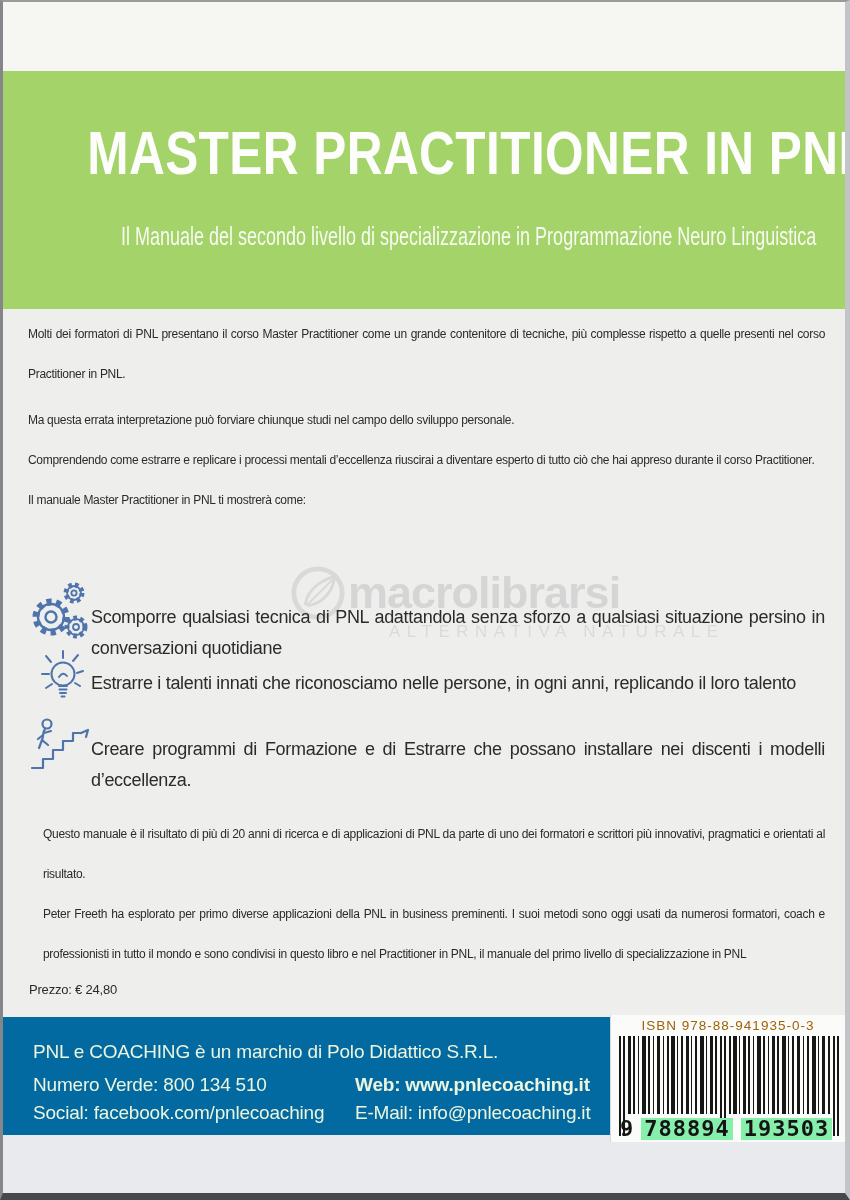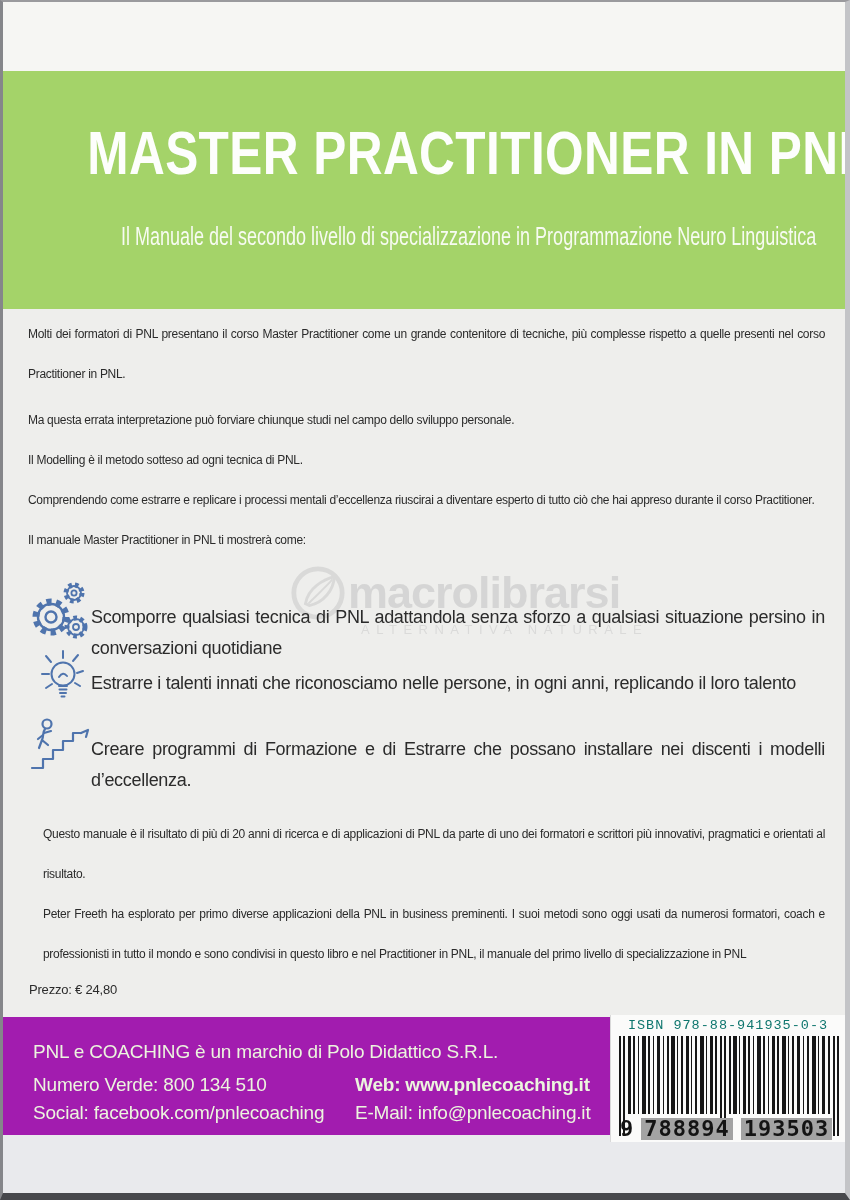--- a/index.html
+++ b/index.html
@@ -19,54 +19,54 @@
     transform:scaleX(0.80);transform-origin:center;white-space:nowrap;letter-spacing:.5px;
   }
   .subtitle{
     position:absolute;top:150px;left:0;width:100%;text-align:center;
     font-size:25px;line-height:30px;color:#f7fbf2;
     transform:scaleX(0.72);transform-origin:center;white-space:nowrap;
   }
   .watermark{position:absolute;left:286px;top:562px;width:440px;z-index:0;opacity:.6;color:#c4c4c4;}
   .wm-row{display:flex;align-items:center;}
   .wm-name{font-size:45px;font-weight:bold;letter-spacing:-1px;color:#c6c6c6;margin-left:1px;}
-  .wm-tagline{font-size:13px;letter-spacing:6.5px;color:#cecece;margin:0 0 0 72px;}
+  .wm-tagline{font-size:17px;letter-spacing:6.5px;color:#cecece;margin:0 0 0 100px;}
   .bodytext{position:absolute;left:25px;right:20px;z-index:1;}
   .bodytext p{margin:0;font-size:12px;line-height:40px;letter-spacing:-0.3px;text-align:justify;}
   .intro{top:312px;}
   .mid{top:398px;}
   .bullet{position:absolute;left:25px;right:20px;z-index:1;}
   .bullet .btxt{margin-left:63px;font-size:18px;line-height:31px;letter-spacing:-0.3px;text-align:justify;}
   .bullet .bicon{position:absolute;left:0;top:-4px;}
   .b1{top:582px;} .b2{top:648px;} .b3{top:714px;}
   .outro{top:812px;margin-left:15px;}
   .price{position:absolute;left:26px;top:980px;font-size:13px;letter-spacing:-0.2px;z-index:1;}
-  .footer{position:absolute;left:0;top:1015px;width:100%;height:118px;background:#a21caf;z-index:1;}
+  .footer{position:absolute;left:0;top:1015px;width:100%;height:118px;background:#0369a1;z-index:1;}
   .footer .line{position:absolute;font-size:19px;letter-spacing:-0.2px;color:#ecf5de;white-space:nowrap;}
   .f-company{left:30px;top:24px;font-size:20px;}
   .f-phone{left:30px;top:57px;}
   .f-social{left:30px;top:85px;}
   .f-web{left:352px;top:57px;font-weight:bold;}
   .f-email{left:352px;top:85px;}
   .bottom-band{position:absolute;left:0;top:1133px;width:100%;height:58px;background:#e9eaed;}
   .barcode-box{
     position:absolute;left:607px;top:1013px;width:235px;height:127px;
     background:#fbfbfa;z-index:3;border-left:1px solid #d9d9d9;
   }
   .isbn{
-    margin-top:3px;text-align:center;font-family:Liberation Mono, monospace;
-    font-size:13.5px;letter-spacing:1px;color:#0f766e;white-space:nowrap;
+    margin-top:3px;text-align:center;font-family:Liberation Sans, sans-serif;
+    font-size:13.5px;letter-spacing:1px;color:#a16207;white-space:nowrap;
   }
   .bars{position:absolute;left:8px;top:21px;}
   .bc-digits{
     position:absolute;left:6px;bottom:2px;width:222px;display:flex;align-items:flex-end;
     font-family:"DejaVu Sans Mono","Liberation Mono",monospace;font-size:22px;font-weight:bold;
     color:#141414;letter-spacing:1px;z-index:4;
   }
-  .bc-digits .grp{background:#a3a3a3;padding:0 3px;line-height:22px;}
+  .bc-digits .grp{background:#86efac;padding:0 3px;line-height:22px;}
   .bc-digits .first{margin-right:4px;background:transparent;}
   .bc-digits .g2{margin-right:8px;}
   svg{display:block;}
 </style>
 </head>
 <body>
 
 <div class="page">
 
   <div class="top-band"></div>
@@ -89,21 +89,20 @@
     </div>
     <p class="wm-tagline">ALTERNATIVA NATURALE</p>
   </div>
 
   <div class="bodytext intro">
     <p>Molti dei formatori di PNL presentano il corso Master Practitioner come un grande contenitore di tecniche, più complesse rispetto a quelle presenti nel corso Practitioner in PNL.</p>
   </div>
 
   <div class="bodytext mid">
     <p>Ma questa errata interpretazione può forviare chiunque studi  nel campo dello sviluppo personale.</p>
-    <p>Il Modelling è il metodo sotteso ad ogni tecnica di PNL.</p>
     <p>Comprendendo come estrarre e replicare i processi mentali d’eccellenza riuscirai a diventare esperto di tutto ciò che hai appreso durante il corso Practitioner.</p>
     <p>Il manuale Master Practitioner  in PNL ti mostrerà come:</p>
   </div>
 
   <div class="bullet b1">
     <span class="bicon">
       <svg width="60" height="64" viewBox="0 0 60 64">
         <g fill="none" stroke="#4f74ad">
           <circle cx="23" cy="37" r="15" stroke-width="7" stroke-dasharray="5 4.4"></circle>
           <circle cx="23" cy="37" r="13" stroke-width="2.4"></circle>

